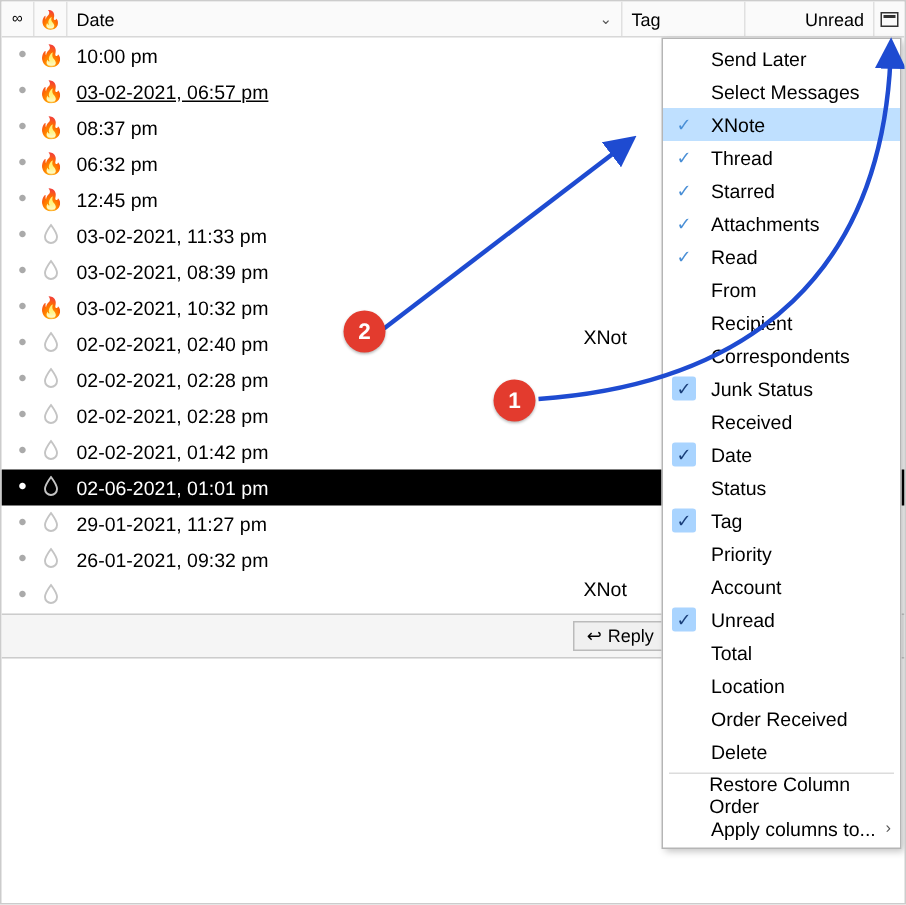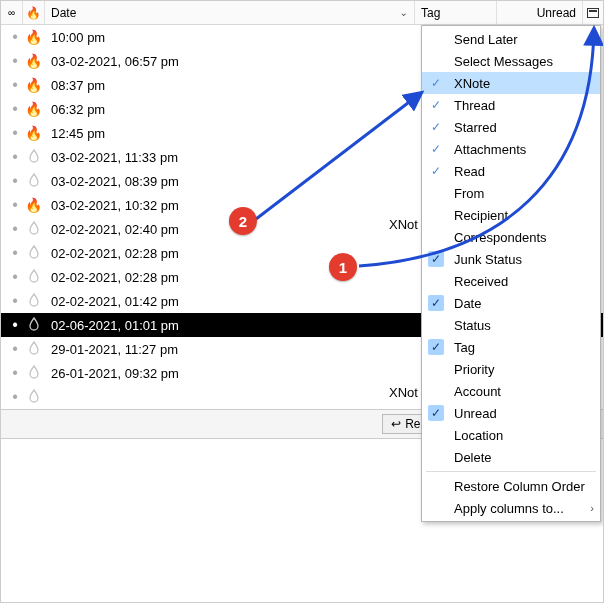--- a/index.html
+++ b/index.html
@@ -47,21 +47,21 @@
     display: flex;
     align-items: center;
     height: 24px;
     padding: 0 6px;
   }
   .row .dot { width: 16px; text-align:center; color:#aaa; font-size: 16px; line-height: 1; }
   .row .flame { width: 22px; text-align:center; font-size: 14px; }
   .row .date { width: 340px; padding-left: 6px; }
   .row.selected { background: #000; color: #fff; }
   .row.selected .dot { color:#fff; }
-  .row .date .ul { }
+  .row .date .ul { text-decoration: underline; }
   .row .tagtext { padding-left:4px;margin-top:39px; }
 
   
   .msg-toolbar {
     display:flex;
     justify-content:flex-end;
     gap:2px;
     padding:4px 6px;
     border-top:1px solid #ccc;
     border-bottom:1px solid #ccc;
@@ -76,21 +76,21 @@
     border:1px solid #bbb;
     font-size:12px;
     cursor:pointer;
   }
 
   
   .col-menu {
     position:absolute;
     top:24px;
     right:2px;
-    width:180px;
+    width:160px;
     background:#fff;
     border:1px solid #b5b5b5;
     box-shadow: 2px 2px 5px rgba(0,0,0,.25);
     padding:2px 0;
     z-index:10;
   }
   .col-item {
     display:flex;
     align-items:center;
     height:22px;
@@ -347,21 +347,29 @@
     <div class="col-item">
       <span class="col-check"></span>
       <span>Account</span>
     </div>
     <div class="col-item">
       <span class="col-check boxed">✓</span>
       <span>Unread</span>
     </div>
     <div class="col-item">
       <span class="col-check"></span>
+      <span>Total</span>
+    </div>
+    <div class="col-item">
+      <span class="col-check"></span>
       <span>Location</span>
+    </div>
+    <div class="col-item">
+      <span class="col-check"></span>
+      <span>Order Received</span>
     </div>
     <div class="col-item">
       <span class="col-check"></span>
       <span>Delete</span>
     </div>
     <div class="col-sep"></div>
     <div class="col-item">
       <span class="col-check"></span>
       <span>Restore Column Order</span>
     </div>

